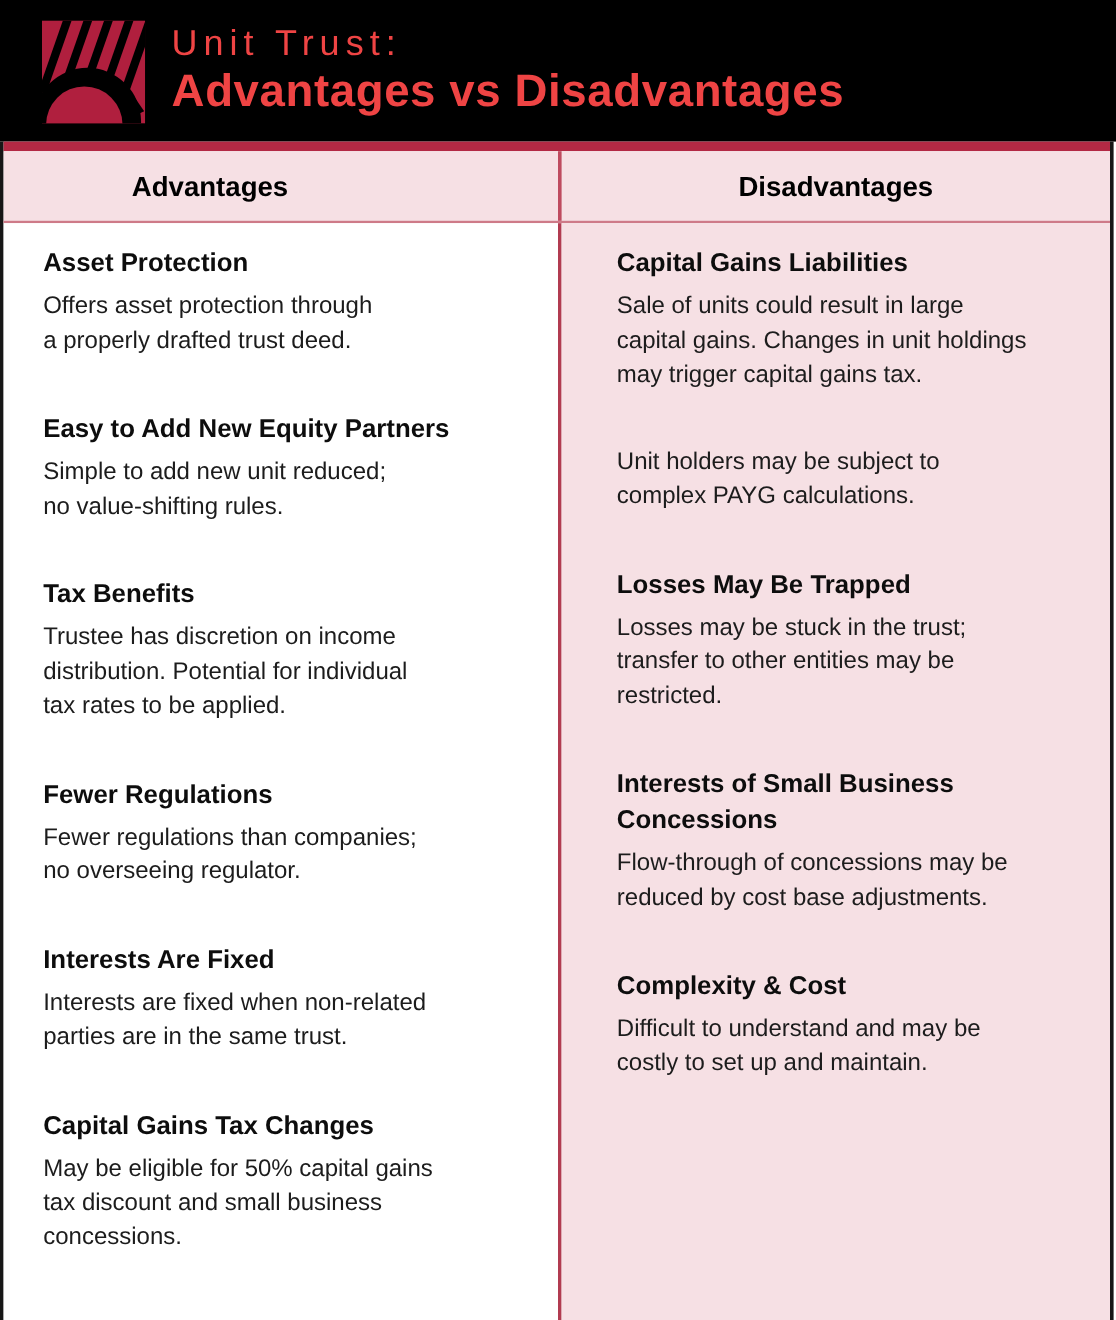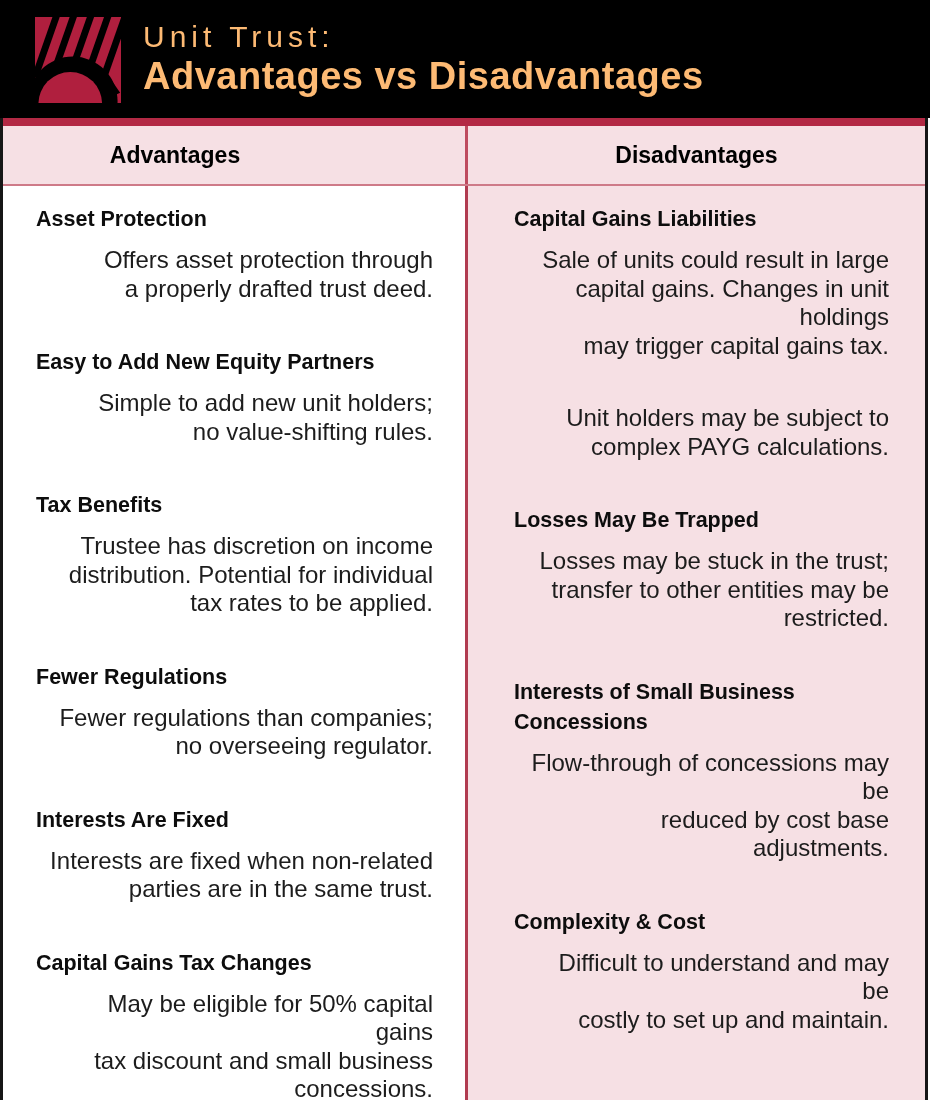--- a/index.html
+++ b/index.html
@@ -22,21 +22,21 @@
     align-items: center;
     padding-left: 35px;
   }
   .logo {
     width: 86px;
     height: 86px;
     flex: 0 0 86px;
     margin-top: 2px;
   }
   .logo svg { display: block; width: 100%; height: 100%; }
-  .titles { margin-left: 22px; color: #fdba74; }
+  .titles { margin-left: 22px; color: #ef4444; }
   .subtitle {
     font-size: 30px;
     font-weight: 400;
     letter-spacing: 5px;
     line-height: 34px;
     white-space: nowrap;
   }
   .main-title {
     font-size: 38px;
     font-weight: 800;
@@ -89,27 +89,26 @@
   .section { margin-bottom: 44px; }
   .section-heading {
     font-size: 21.5px;
     font-weight: 700;
     color: #0d0d0d;
     line-height: 30px;
     margin: 0 0 7px 0;
     white-space: pre-line;
   }
   .section-body {
-    font-size: 24px;
+    font-size: 20px;
     font-weight: 400;
     color: #1c1c1c;
     line-height: 28.5px;
-    margin: 12px;
+    margin: 0;
     white-space: pre-line;
-    text-align: right;
   }
 </style>
 </head>
 <body>
 
 <div class="page">
 
   <header class="masthead">
     <div class="logo">
       <svg viewBox="0 0 100 100" aria-hidden="true">
@@ -150,21 +149,21 @@
 
     <div class="table-body">
       <div class="col col-adv" id="col-0">
           <div class="section">
             <h3 class="section-heading">Asset Protection</h3>
             <p class="section-body">Offers asset protection through
 a properly drafted trust deed.</p>
           </div>
           <div class="section">
             <h3 class="section-heading">Easy to Add New Equity Partners</h3>
-            <p class="section-body">Simple to add new unit holders;
+            <p class="section-body">Simple to add new unit reduced;
 no value-shifting rules.</p>
           </div>
           <div class="section">
             <h3 class="section-heading">Tax Benefits</h3>
             <p class="section-body">Trustee has discretion on income
 distribution. Potential for individual
 tax rates to be applied.</p>
           </div>
           <div class="section">
             <h3 class="section-heading">Fewer Regulations</h3>

